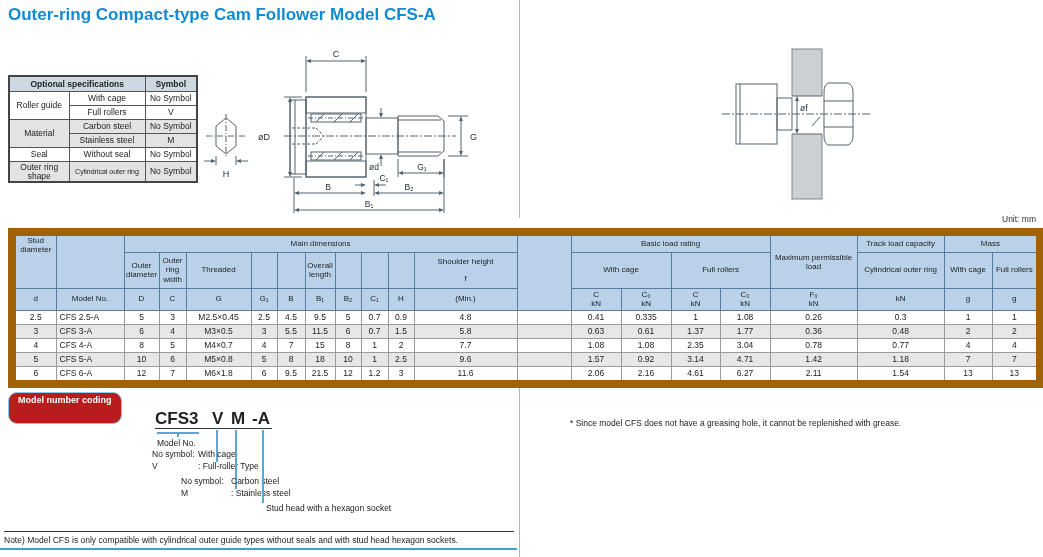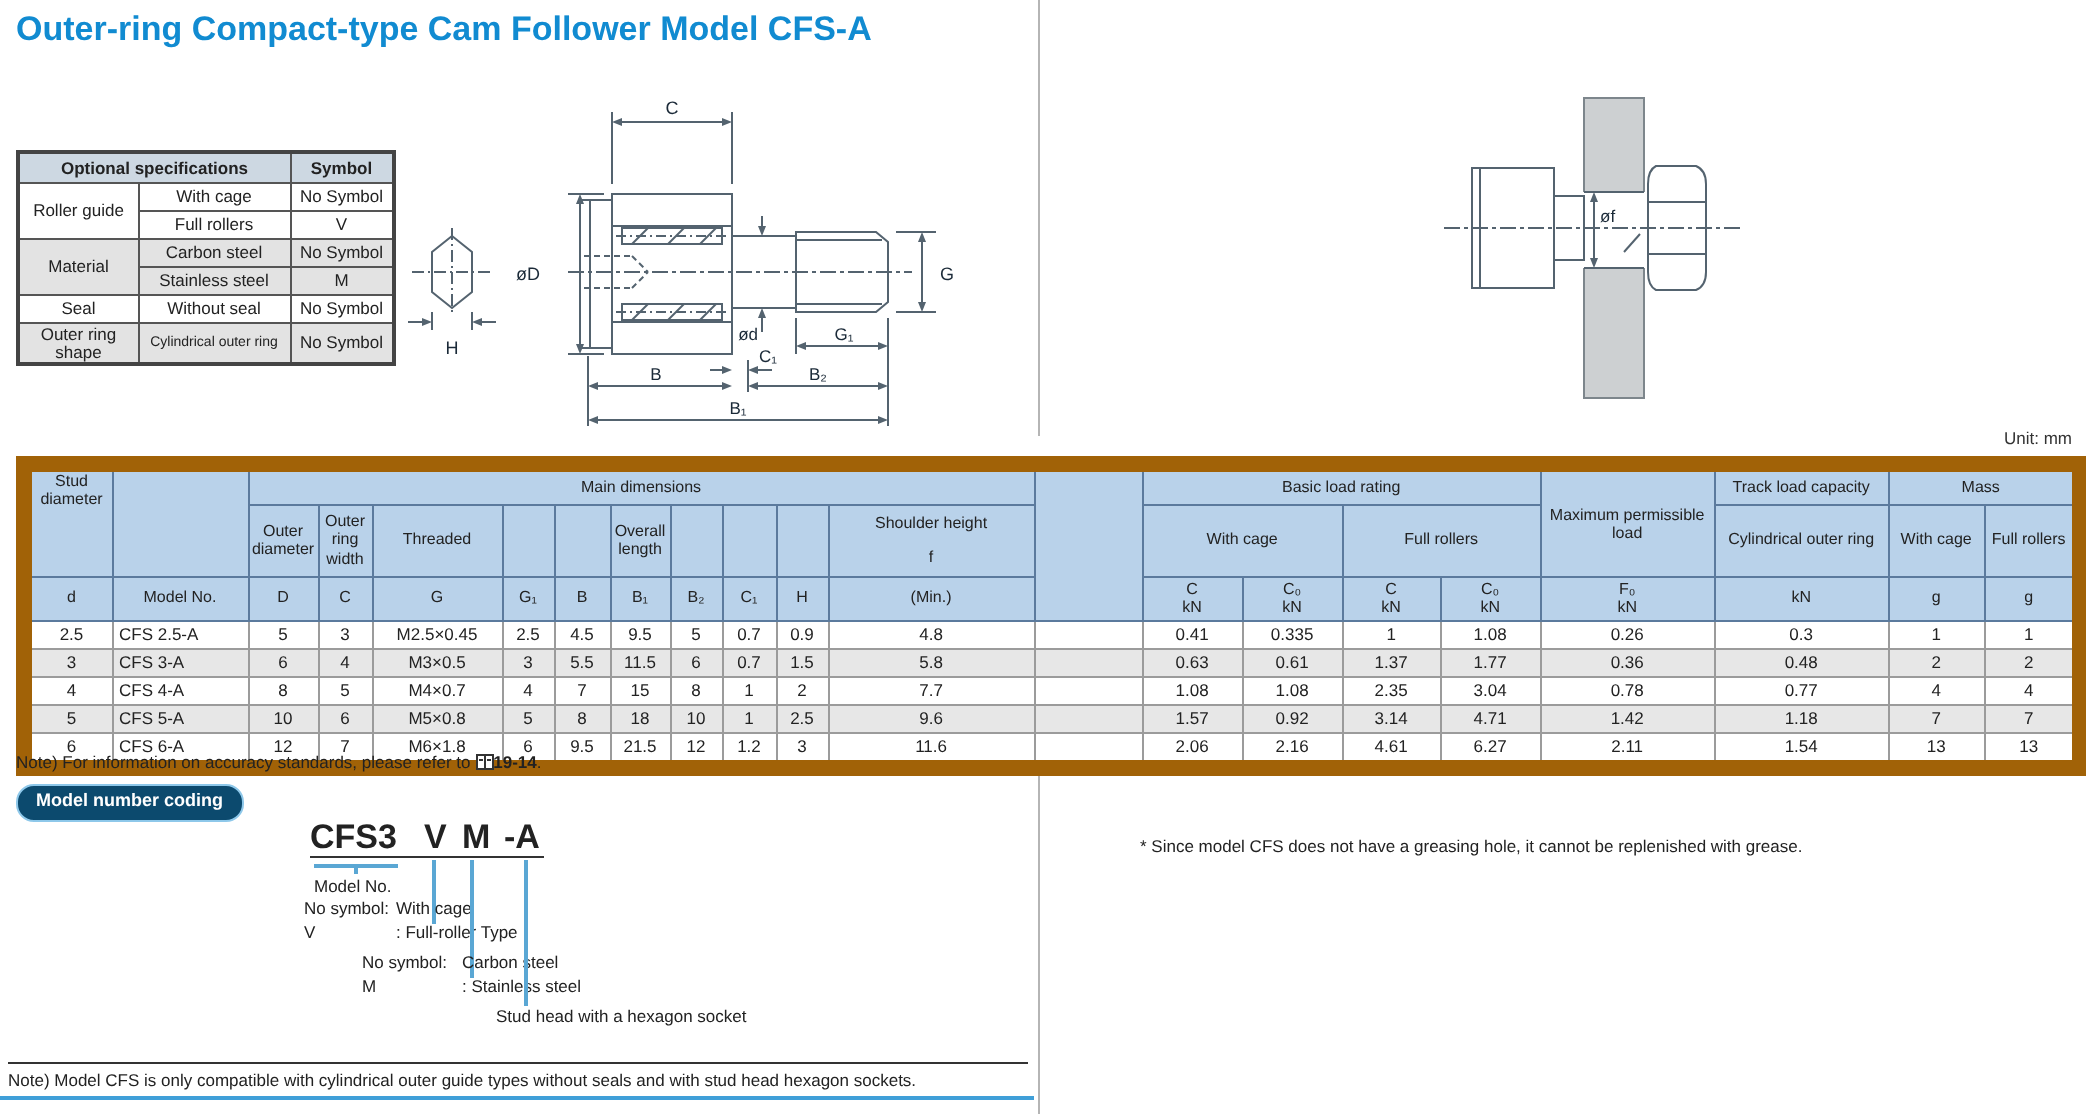--- a/index.html
+++ b/index.html
@@ -40,22 +40,22 @@
   th.top{vertical-align:top;padding-top:2px;}
   .fgap{margin-top:8px;}
 
   
   .note{font-size:8.5px;color:#222;}
   #note-acc{left:8px;top:376px;}
   #note-grease{left:570px;top:376px;margin-top:42px;}
   b.ref{font-weight:bold;}
 
   
-  #badge{left:8px;top:392px;background:#0c4a6e;color:#fff;font-size:9px;font-weight:bold;
-         padding:2px 9px 5px 9px;border-radius:9px;border:1.5px solid #8ec8ea;}
+  #badge{left:8px;top:392px;background:#b91c1c;color:#fff;font-size:9px;font-weight:bold;
+         padding:2px 9px 18px 9px;border-radius:9px;border:1.5px solid #8ec8ea;}
   .code-token{position:absolute;font-size:17px;font-weight:bold;color:#222;}
   #code-underline{left:155px;top:428px;width:117px;height:0;border-top:1.5px solid #333;}
   .blue-line{background:#5aa7d4;}
   .code-label{position:absolute;font-size:8.5px;color:#222;white-space:nowrap;}
   .kv .k{display:inline-block;}
   
   #rule-dark{left:4px;top:531px;width:510px;height:0;border-top:1.5px solid #333;}
   #note-bottom{left:4px;top:535px;width:515px;}
   #rule-blue{left:0px;top:548px;width:517px;height:2px;background:#3f9fd8;}
 </style>
@@ -444,28 +444,20 @@
           <td>6.27</td>
           <td>2.11</td>
           <td>1.54</td>
           <td>13</td>
           <td>13</td>
         </tr>
 
     </tbody>
   </table>
 
-  <div id="note-acc" class="abs note">
-    <span>Note) For information on accuracy standards, please refer to </span><svg width="9" height="8" style="vertical-align:-1px">
-        <rect x="0.5" y="0.5" width="8" height="7" fill="#fff" stroke="#333"></rect>
-        <line x1="4.5" y1="0.5" x2="4.5" y2="7.5" stroke="#333"></line>
-        <line x1="1.5" y1="3" x2="3.5" y2="3" stroke="#333"></line>
-        <line x1="5.5" y1="3" x2="7.5" y2="3" stroke="#333"></line>
-      </svg><b class="ref">19-14</b><span>.</span>
-  </div>
   <div id="note-grease" class="abs note">* Since model CFS does not have a greasing hole, it cannot be replenished with grease.</div>
 
   <div id="badge" class="abs">Model number coding</div>
 
   <span class="code-token" style="left:155px;top:409px;">CFS3</span>
   <span class="code-token" style="left:212px;top:409px;">V</span>
   <span class="code-token" style="left:231px;top:409px;">M</span>
   <span class="code-token" style="left:252px;top:409px;">-A</span>
   <div id="code-underline" class="abs"></div>
 
@@ -475,19 +467,19 @@
 
   <div class="abs blue-line" style="left:216px;top:430px;width:1.5px;height:32px;"></div>
   <div class="code-label kv" style="left:152px;top:449px;"><span class="k" style="width:46px">No symbol:</span><span>With cage</span></div>
   <div class="code-label kv" style="left:152px;top:461px;"><span class="k" style="width:46px">V</span><span>: Full-roller Type</span></div>
 
   <div class="abs blue-line" style="left:235px;top:430px;width:1.5px;height:59px;"></div>
   <div class="code-label kv" style="left:181px;top:476px;"><span class="k" style="width:50px">No symbol:</span><span>Carbon steel</span></div>
   <div class="code-label kv" style="left:181px;top:488px;"><span class="k" style="width:50px">M</span><span>: Stainless steel</span></div>
 
   <div class="abs blue-line" style="left:262px;top:430px;width:1.5px;height:73px;"></div>
-  <div class="code-label" style="left:248px;top:503px;text-align:center;">Stud head with a hexagon socket</div>
+  <div class="code-label" style="left:266px;top:503px;text-align:center;">Stud head with a hexagon socket</div>
 
   <div id="rule-dark" class="abs"></div>
   <div id="note-bottom" class="abs note">Note) Model CFS is only compatible with cylindrical outer guide types without seals and with stud head hexagon sockets.</div>
   <div id="rule-blue" class="abs"></div>
 
 </div>
 
 </body></html>

